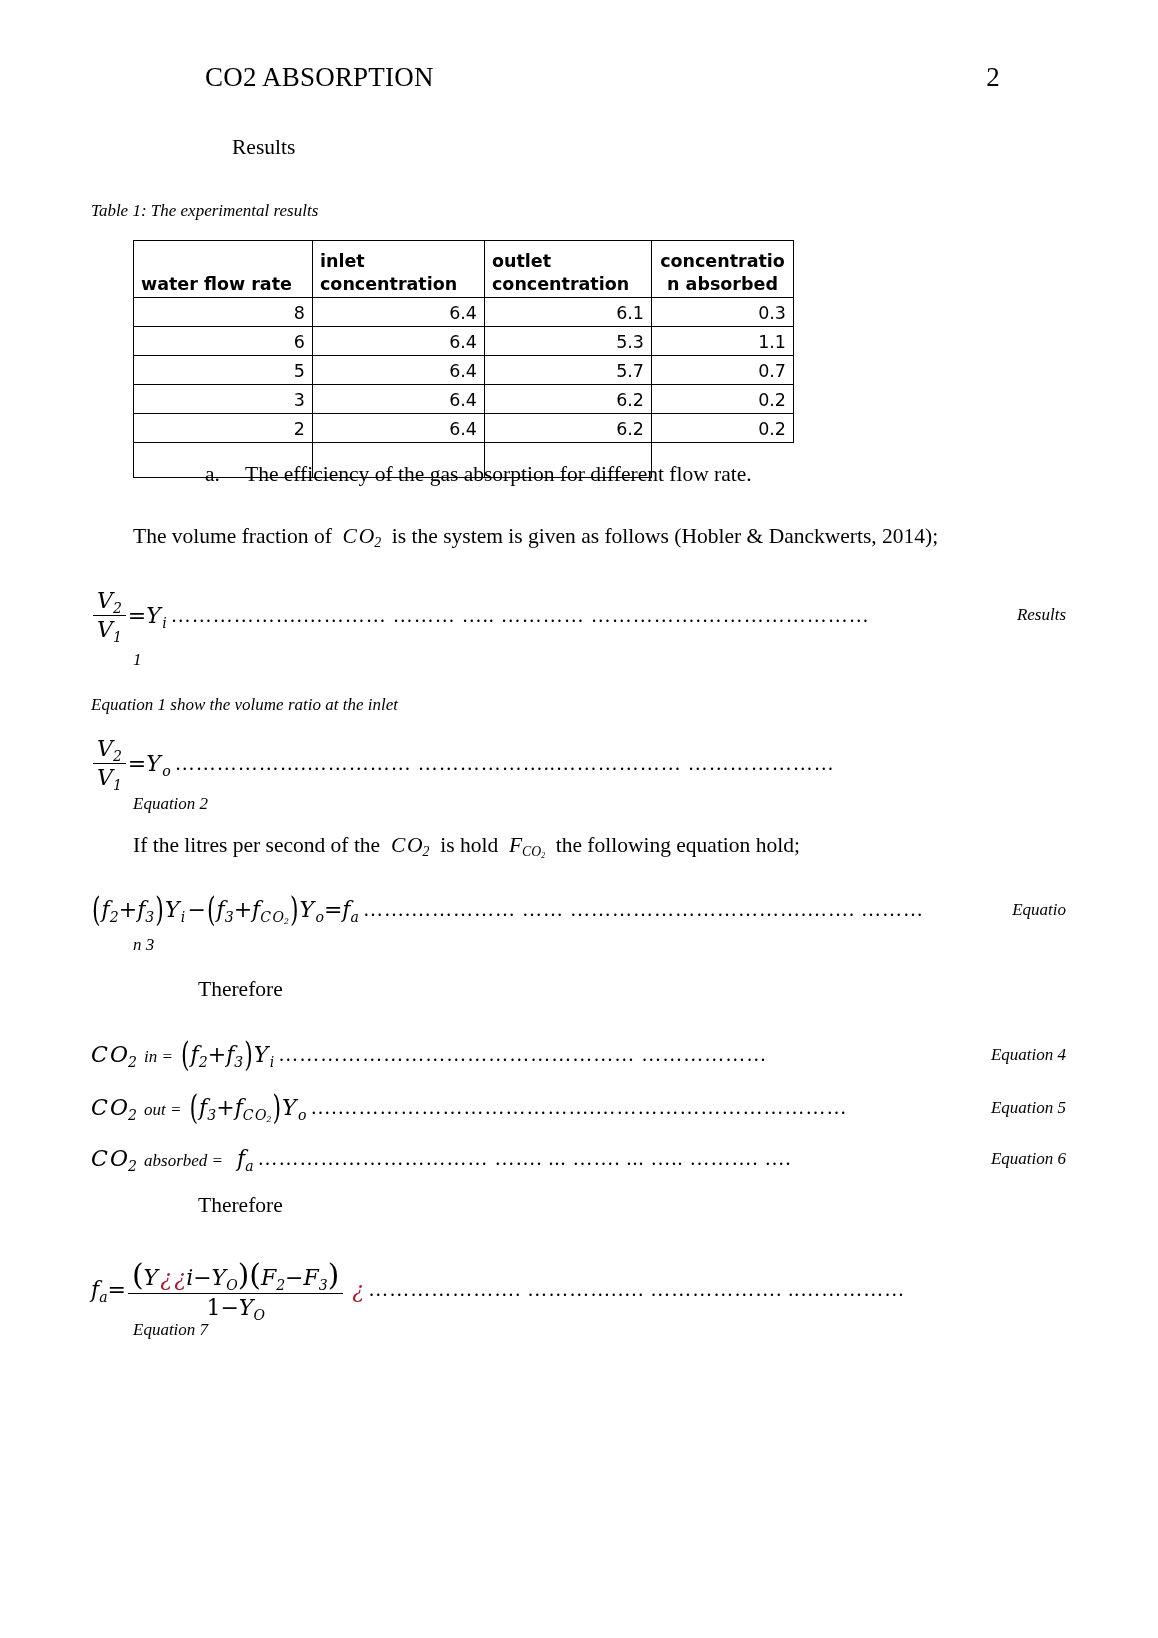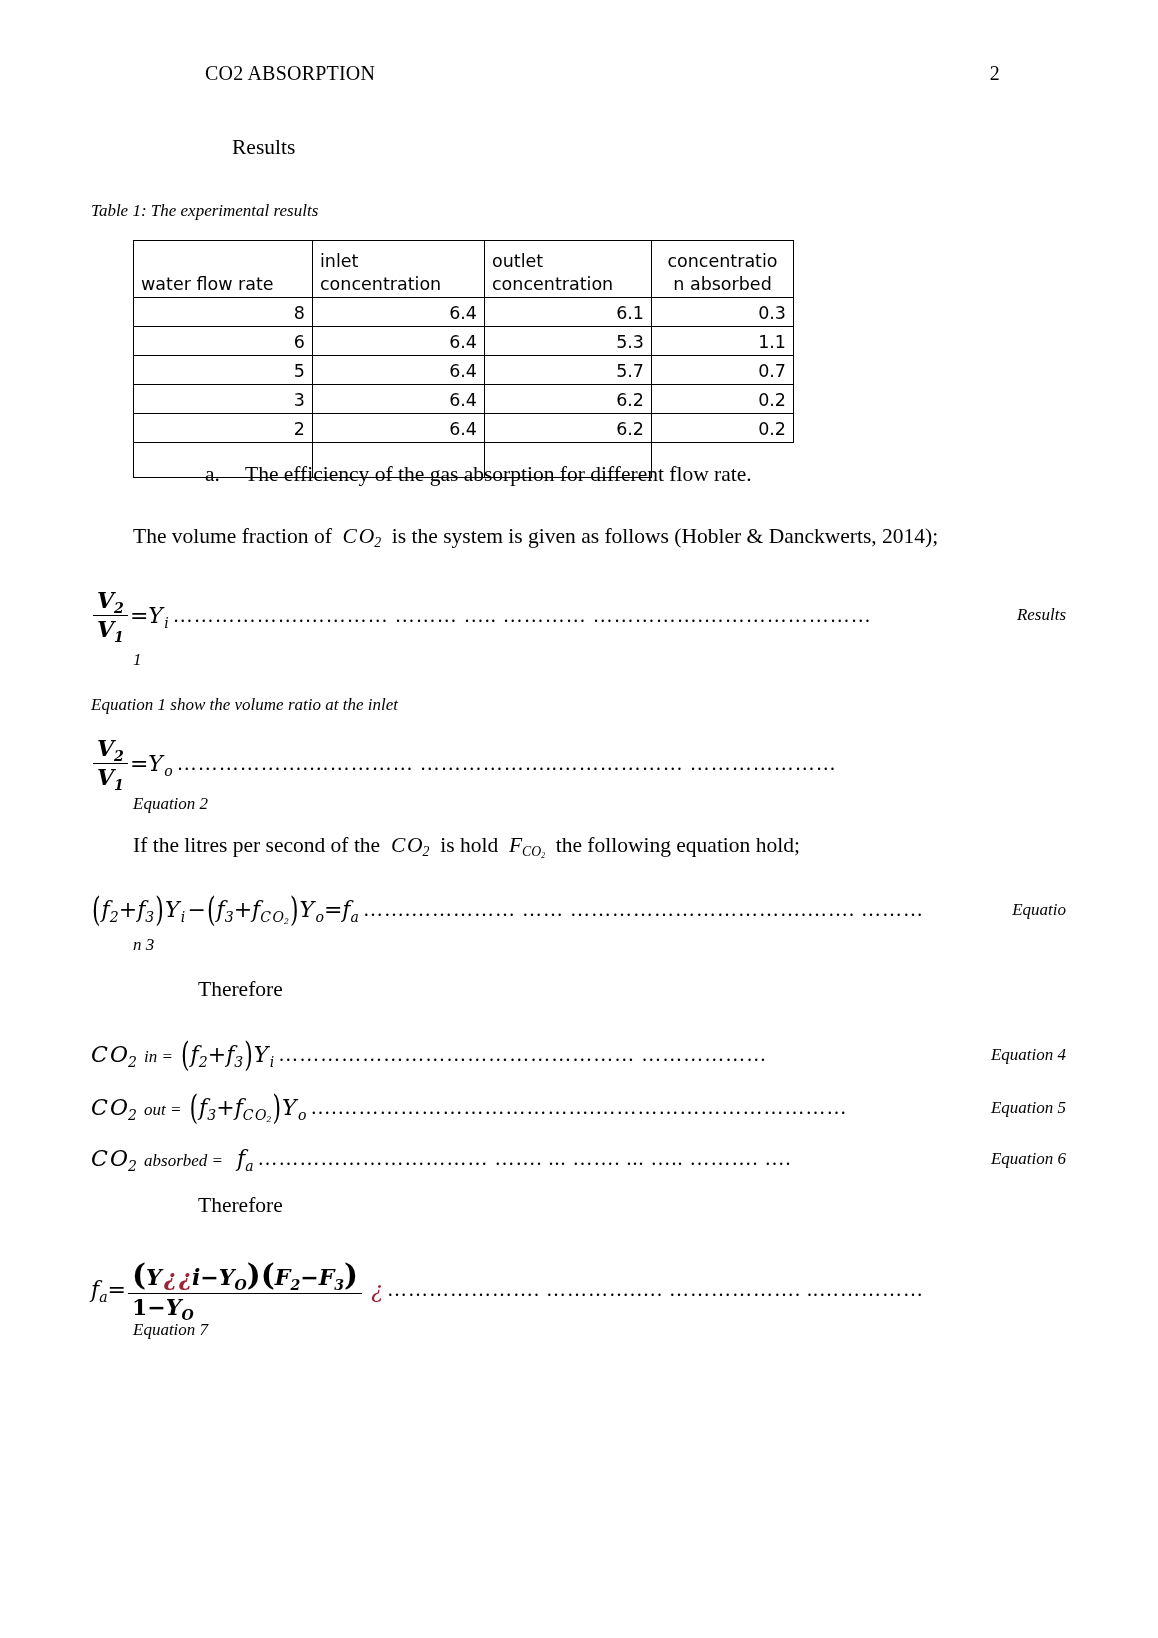--- a/index.html
+++ b/index.html
@@ -25,21 +25,21 @@
 
   
   .header {
     position: absolute;
     top: 62px;
     left: 205px;
     right: 158px;
     display: flex;
     justify-content: space-between;
     align-items: baseline;
-    font-size: 20px;
+    font-size: 27px;
     letter-spacing: .2px;
   }
 
   
   .section-heading {
     position: absolute;
     top: 135px;
     left: 205px;
     font-size: 21.5px;
     margin-left: 27px;
@@ -73,21 +73,21 @@
     height: 52px;
     vertical-align: bottom;
   }
   .results-table .col-a { width: 164px; }
   .results-table .col-b { width: 157px; }
   .results-table .col-c { width: 152px; }
   .results-table .col-d { width: 127px; text-align: center; }
   .results-table td.num { text-align: right; height: 24px; }
   .results-table tr.blank td { height: 30px; }
   .results-table tr.blank td.nocell { border: 0; }
-  .hdr-wrap { display: block; }
+  .hdr-wrap { display: block; font-weight: bold; }
 
   
   .list-item-a {
     position: absolute;
     top: 462px;
     left: 205px;
     font-size: 21.5px;
     white-space: nowrap;
   }
   .list-item-a .marker { display: inline-block; width: 40px; }
@@ -134,24 +134,23 @@
   sub, sup {
     font-size: 0.64em;
     line-height: 0;
   }
   sub { vertical-align: -0.32em; }
   .sub2 { font-size: .55em; vertical-align: -.3em; }
 
   .frac {
     display: inline-flex;
     flex-direction: column;
-    align-items: flex-start;
+    align-items: center;
     vertical-align: middle;
     margin: 0 2px;
-    font-weight: bold;
   }
   .frac .num-part {
     padding: 0 4px 1px 4px;
     border-bottom: 1.4px solid #000;
     line-height: 1.18;
   }
   .frac .den-part {
     padding: 1px 4px 0 4px;
     line-height: 1.18;
   }

